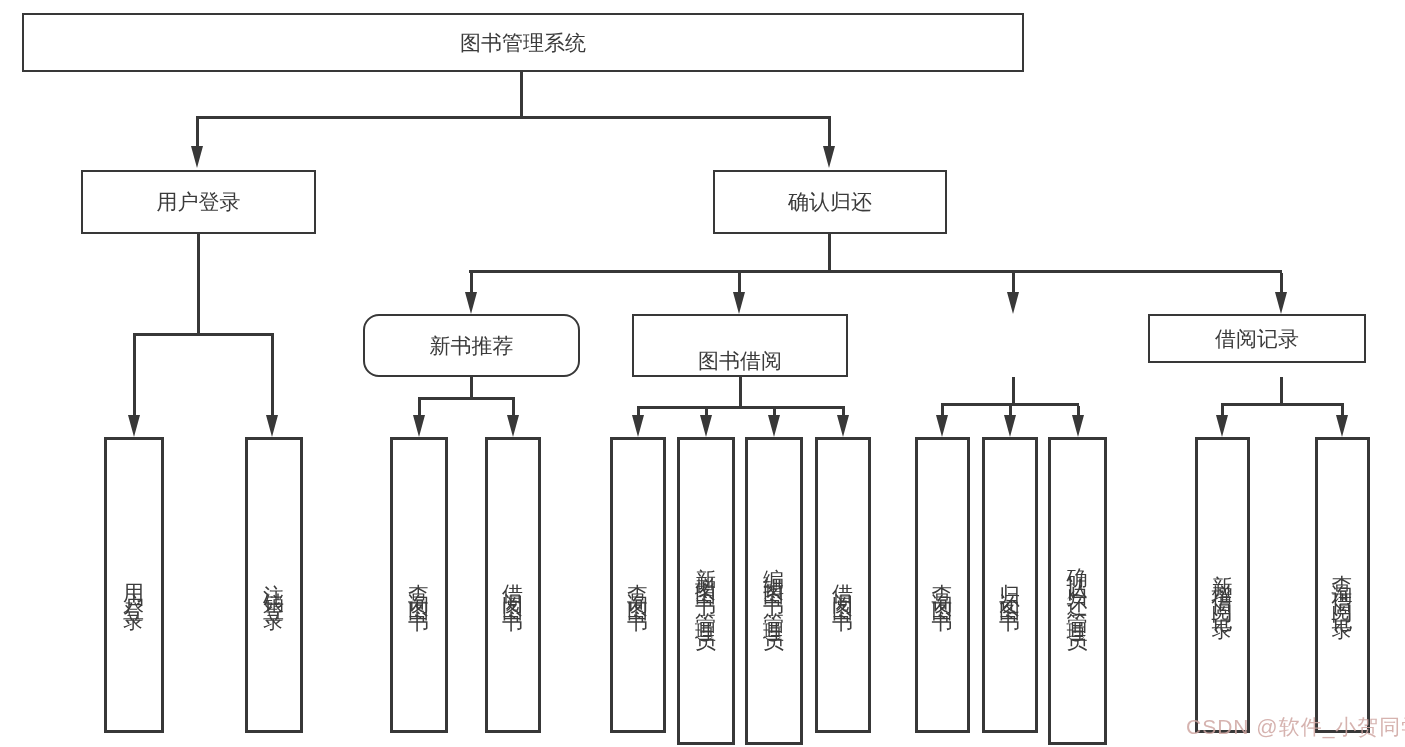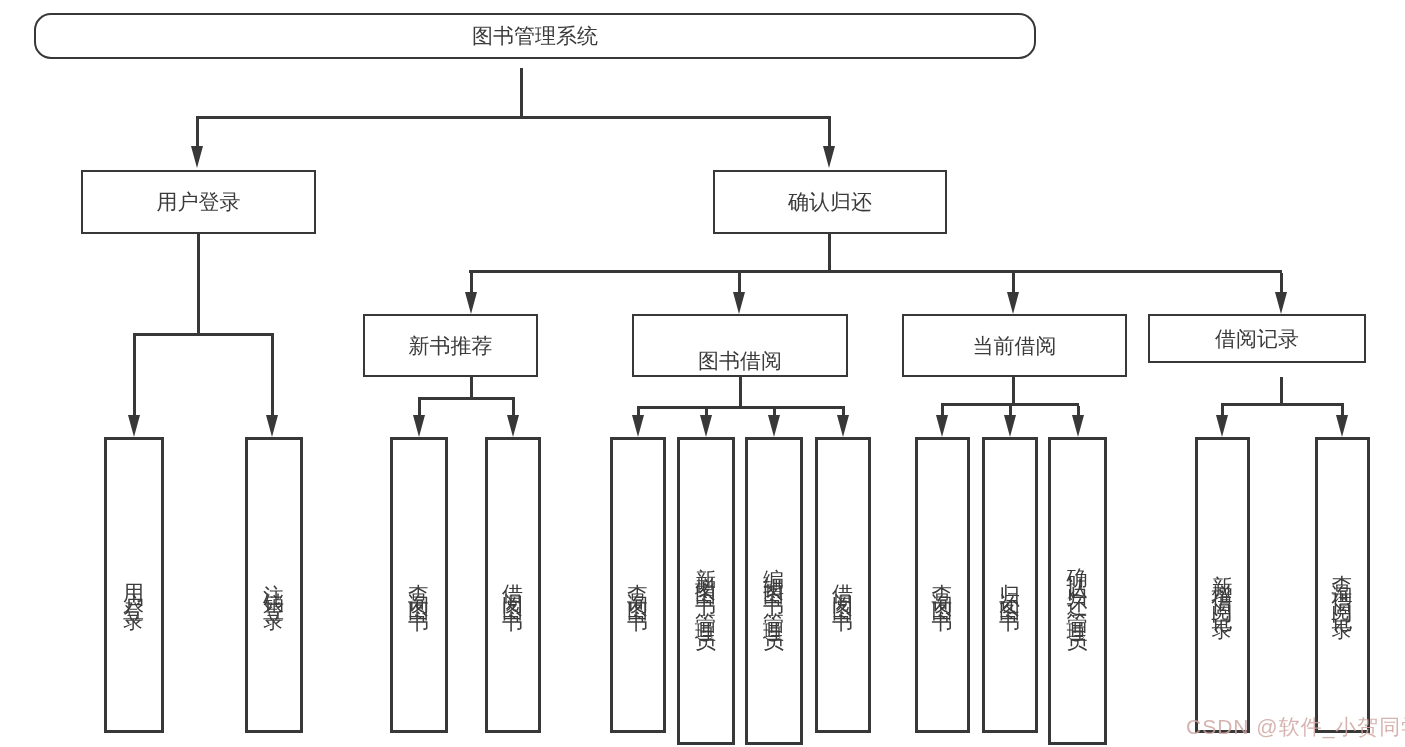--- a/index.html
+++ b/index.html
@@ -85,43 +85,40 @@
   <div class="vline" style="left:1077px; top:406px; width:3px; height:9px;"></div>
   <div class="arrow" style="left:1072px; top:415px;"></div>
 
   <div class="vline" style="left:1280px; top:377px; width:3px; height:29px;"></div>
   <div class="hline" style="left:1221px; top:403px; width:123px; height:3px;"></div>
   <div class="vline" style="left:1221px; top:406px; width:3px; height:9px;"></div>
   <div class="arrow" style="left:1216px; top:415px;"></div>
   <div class="vline" style="left:1341px; top:406px; width:3px; height:9px;"></div>
   <div class="arrow" style="left:1336px; top:415px;"></div>
 
-  <div class="box" style="left:34px; top:13px; width:1002px; height:46px;border-radius:17px;">
+  <div class="box" style="left:22px; top:13px; width:1002px; height:59px;">
     <span>图书管理系统</span>
   </div>
 
   <div class="box" style="left:81px; top:170px; width:235px; height:64px;">
     <span>用户登录</span>
   </div>
 
   <div class="box" style="left:713px; top:170px; width:234px; height:64px;">
     <span>确认归还</span>
   </div>
 
-  <div class="box" style="left:363px; top:314px; width:175px; height:63px;">
+  <div class="box" style="left:363px; top:314px; width:217px; height:63px;border-radius:16px;">
     <span>新书推荐</span>
   </div>
 
   <div class="box" style="left:632px; top:314px; width:216px; height:63px;align-items:flex-end;">
     <span>图书借阅</span>
   </div>
 
-  <div class="box" style="left:902px; top:314px; width:225px; height:63px;">
-    <span>当前借阅</span>
-  </div>
 
   <div class="box" style="left:1148px; top:314px; width:218px; height:49px;">
     <span>借阅记录</span>
   </div>
 
   <div class="box leaf" style="left:104px; top:437px; width:60px; height:296px;">
     <span class="vtext">用户登录</span>
   </div>
   <div class="box leaf" style="left:245px; top:437px; width:58px; height:296px;">
     <span class="vtext">注销登录</span>

